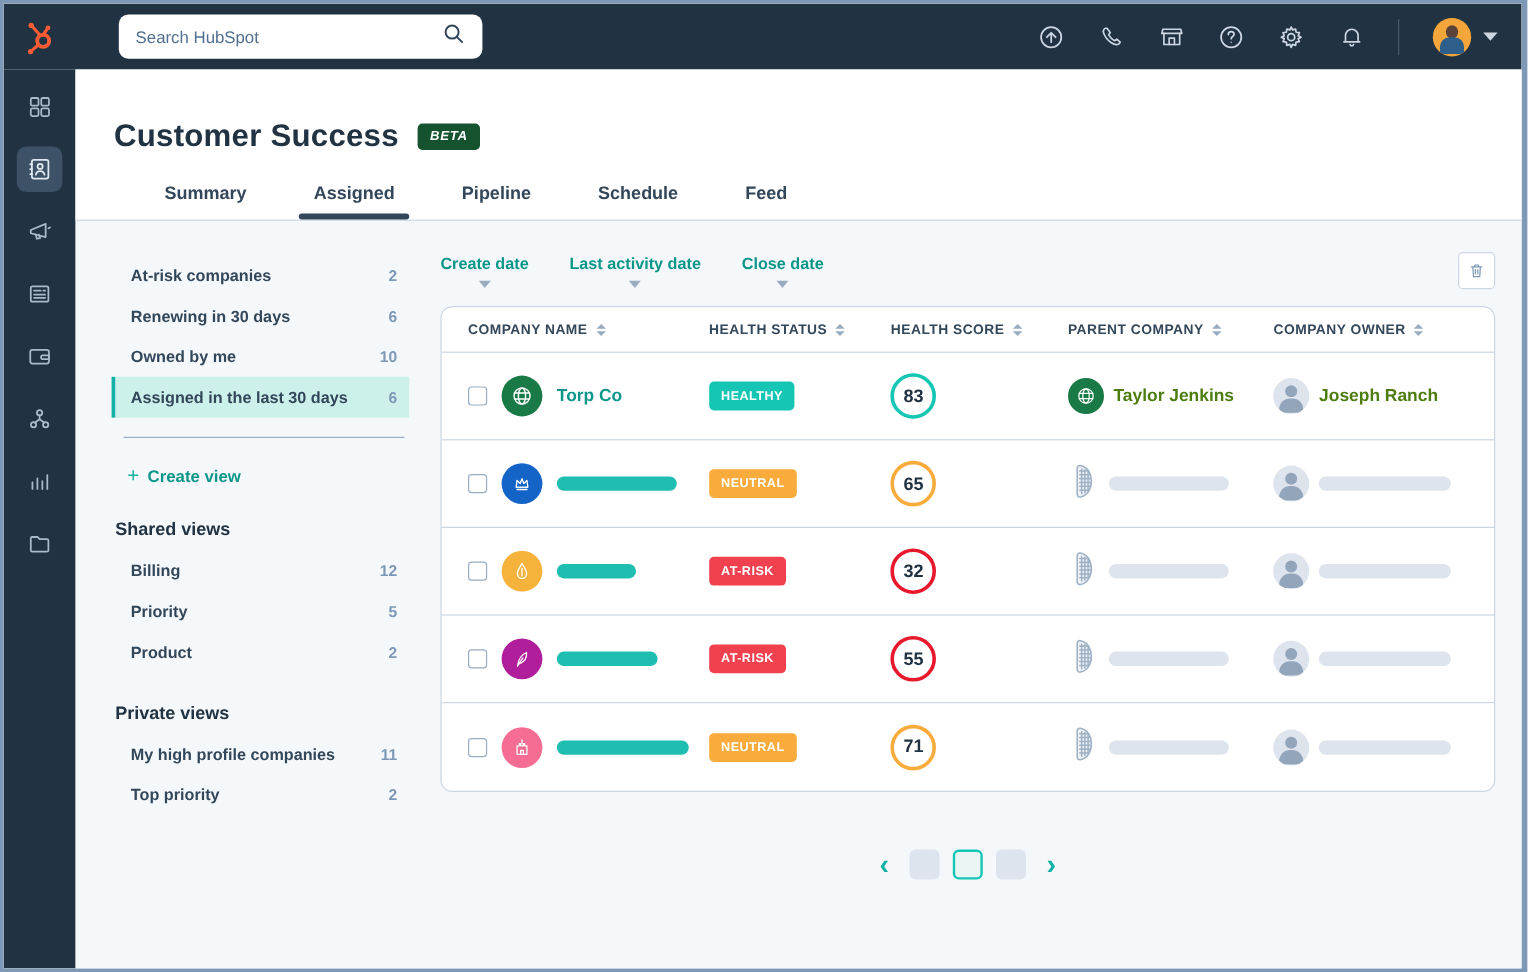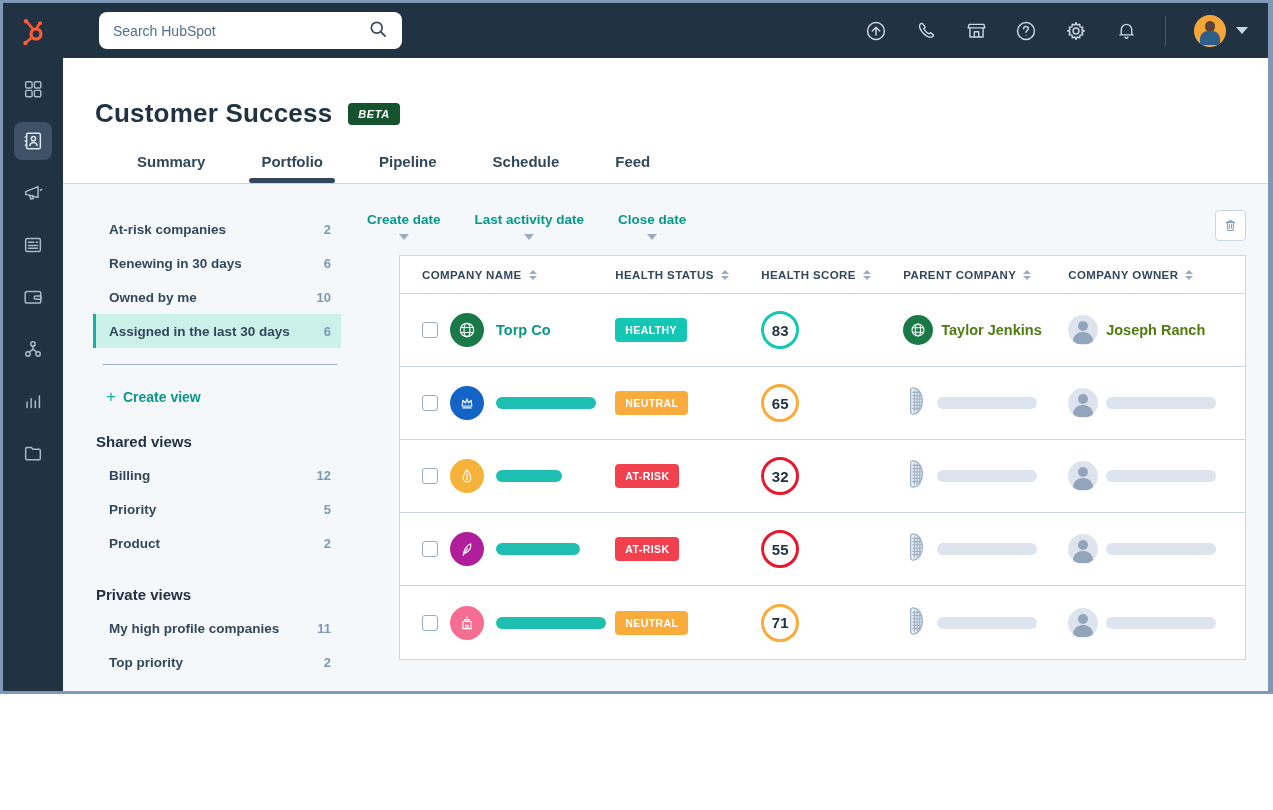--- a/index.html
+++ b/index.html
@@ -1,17 +1,17 @@
 <!DOCTYPE html>
 <html><head>
 <meta charset="utf-8">
 <style>
   * { margin:0; padding:0; box-sizing:border-box; }
   html,body { width:1273px; height:810px; font-family:"Liberation Sans","DejaVu Sans",sans-serif; }
-  .frame { width:1273px; height:694px; border:3px solid #7e99b7; border-right-width:5px; background:#fff; display:flex; flex-direction:column; overflow:hidden; }
+  .frame { width:1273px; height:810px; border:3px solid #7e99b7; border-right-width:5px; background:#fff; display:flex; flex-direction:column; overflow:hidden; }
 
   
   .topbar { height:55px; background:#213343; display:flex; align-items:center; flex-shrink:0; }
   .logo-box { width:60px; display:flex; justify-content:center; align-items:center; }
   .search-pill { width:303px; height:37px; background:#fff; border-radius:8px; display:flex; align-items:center; padding:0 14px; margin-left:36px; }
   .search-pill input { border:none; outline:none; flex:1; font-size:14px; color:#33475b; font-family:inherit; background:transparent; }
   .search-pill input::placeholder { color:#516f90; }
   .topbar-right { margin-left:auto; display:flex; align-items:center; gap:28px; padding-right:20px; color:#cbd6e2; }
   .tb-icon { width:22px; height:22px; display:flex; align-items:center; justify-content:center; cursor:pointer; }
   .tb-divider { width:1px; height:30px; background:#46586b; }
@@ -54,21 +54,21 @@
 
   
   .right-col { flex:1; min-width:0; padding-left:26px; display:flex; flex-direction:column; }
   .filter-row { display:flex; align-items:center; margin-bottom:14px; }
   .filter { display:flex; align-items:center; gap:7px; margin-right:34px; cursor:pointer;flex-direction:column; }
   .filter-label { font-size:13.5px; font-weight:700; color:#0b968a; }
   .filter-caret { width:0; height:0; border-left:5px solid transparent; border-right:5px solid transparent; border-top:6px solid #99acc2; }
   .trash-btn { margin-left:auto; width:31px; height:31px; background:#fff; border:1px solid #cbd6e2; border-radius:4px; display:flex; align-items:center; justify-content:center; color:#7c98b6; cursor:pointer; }
 
   
-  .table-card { background:#fff; border:1px solid #cbd6e2; border-radius:0;margin-left:32px; }
+  .table-card { background:#fff; border:1px solid #cbd6e2; border-radius:10px; }
   .t-row { display:flex; align-items:center; border-bottom:1px solid #cbd6e2; }
   .t-row:last-child { border-bottom:none; }
   .t-head { height:38px; }
   .th { display:flex; align-items:center; gap:7px; font-size:11.5px; font-weight:700; letter-spacing:.4px; color:#33475b; cursor:pointer; }
   .sort { display:flex; flex-direction:column; gap:2px; }
   .sort .up { width:0;height:0;border-left:4px solid transparent;border-right:4px solid transparent;border-bottom:4px solid #99acc2; }
   .sort .dn { width:0;height:0;border-left:4px solid transparent;border-right:4px solid transparent;border-top:4px solid #99acc2; }
   .data-row { height:73px; }
   .col-name   { width:233px; padding-left:22px; display:flex; align-items:center; gap:12px; }
   .col-status { width:157px; }
@@ -248,21 +248,21 @@
     </div>
 
     <div class="content">
       <div class="page-header">
         <div class="title-row">
           <span class="page-title">Customer Success</span>
           <span class="beta-badge">BETA</span>
         </div>
         <div class="tabs">
           <span class="tab">Summary</span>
-          <span class="tab active">Portfolio</span>
+          <span class="tab active">Assigned</span>
           <span class="tab">Pipeline</span>
           <span class="tab">Schedule</span>
           <span class="tab">Feed</span>
         </div>
       </div>
 
       <div class="main">
 
         <div class="views">
           <div class="view-item">

